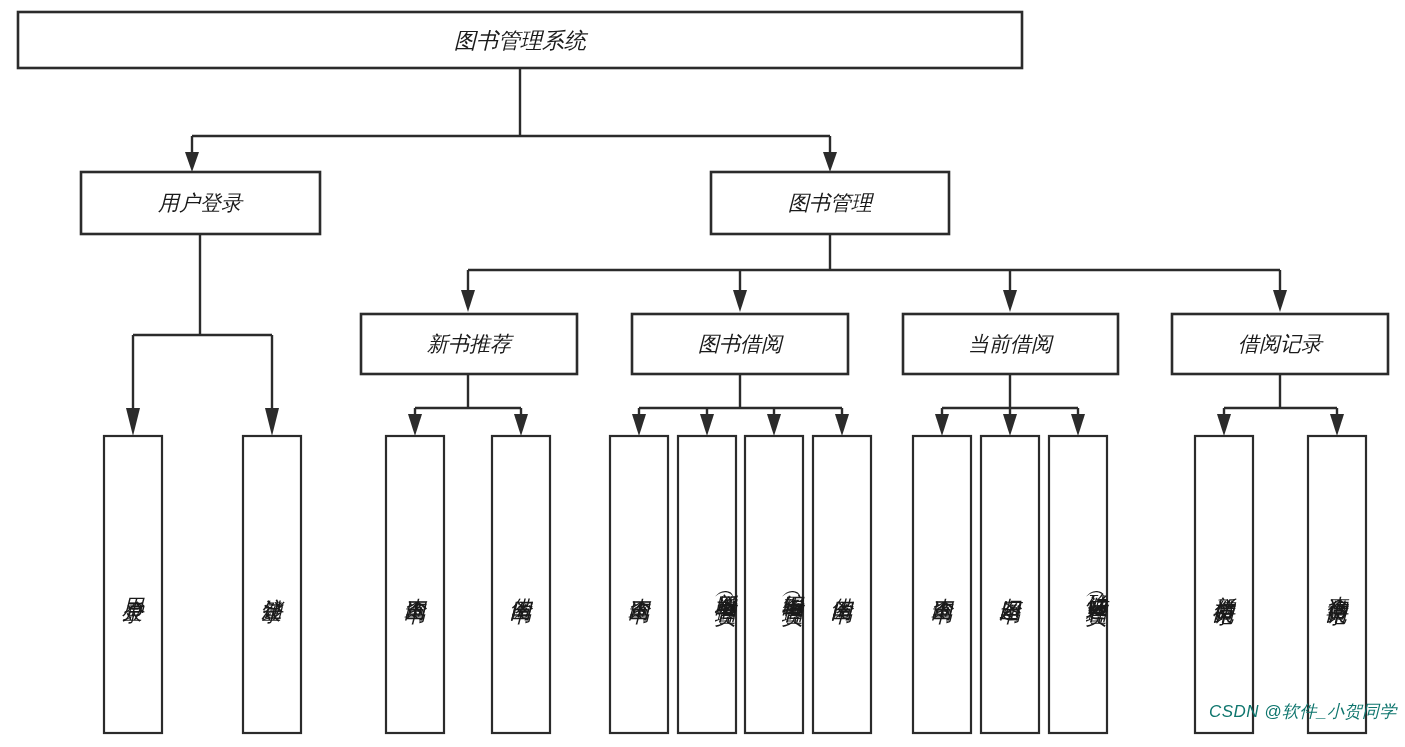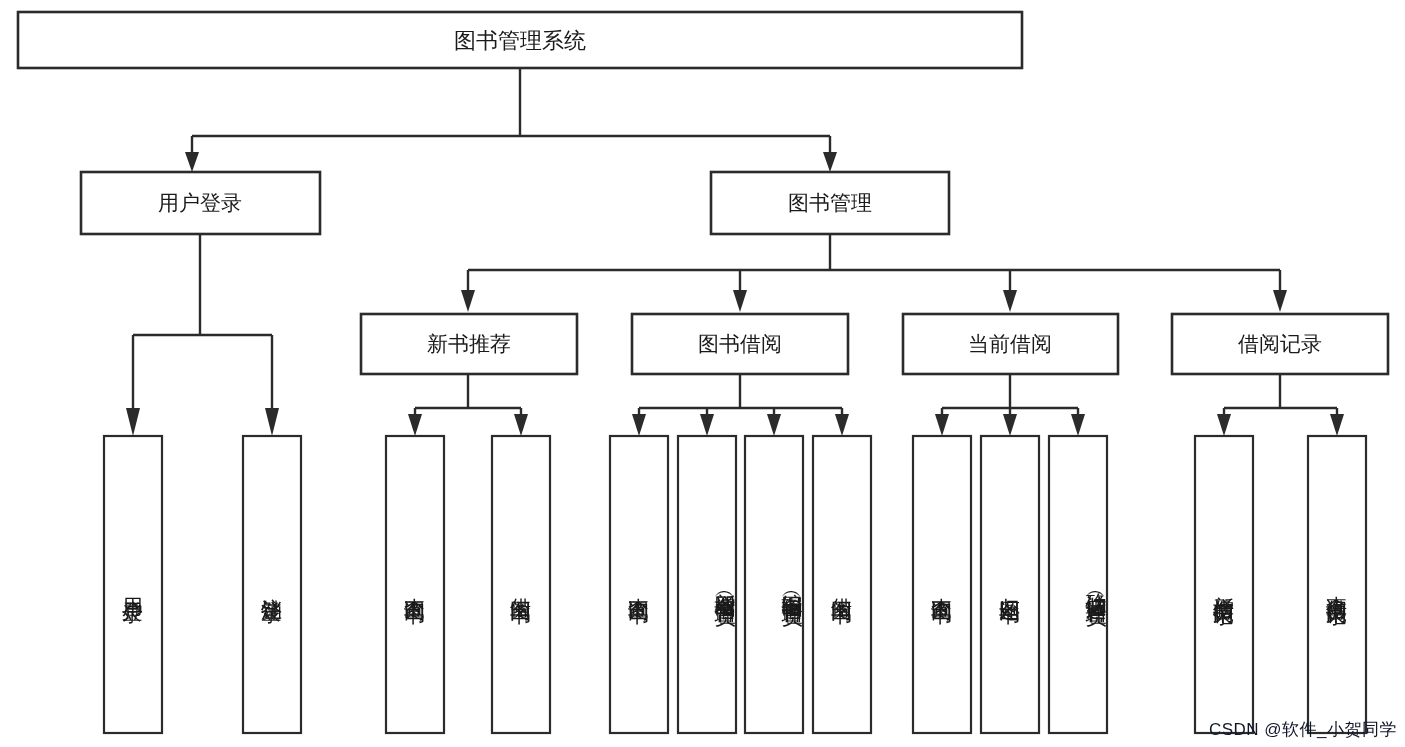--- a/index.html
+++ b/index.html
@@ -9,20 +9,21 @@
   }
   body {
     font-family: "Liberation Sans", "DejaVu Sans", sans-serif;
   }
   #diagram-root {
     position: relative;
     width: 1405px;
     height: 747px;
     background: #ffffff;
     overflow: hidden;
+    font-style: italic;
   }
   svg#tree-svg {
     position: absolute;
     left: 0;
     top: 0;
     width: 1405px;
     height: 747px;
   }
   .node-box {
     fill: #ffffff;
@@ -63,24 +64,24 @@
     letter-spacing: 2px;
     line-height: 1;
     text-align: center;
     white-space: nowrap;
     user-select: none;
     pointer-events: none;
   }
   .watermark {
     position: absolute;
     right: 8px;
-    bottom: 6px;
+    bottom: 24px;
     font-family: "Liberation Sans", "DejaVu Sans", sans-serif;
     font-size: 17px;
-    color: #0f172a;
+    color: #0f766e;
     letter-spacing: 0.5px;
     user-select: none;
   }
 </style>
 </head>
 <body>
 
 <div id="diagram-root">
 
   <svg id="tree-svg" viewBox="0 0 1405 747">

